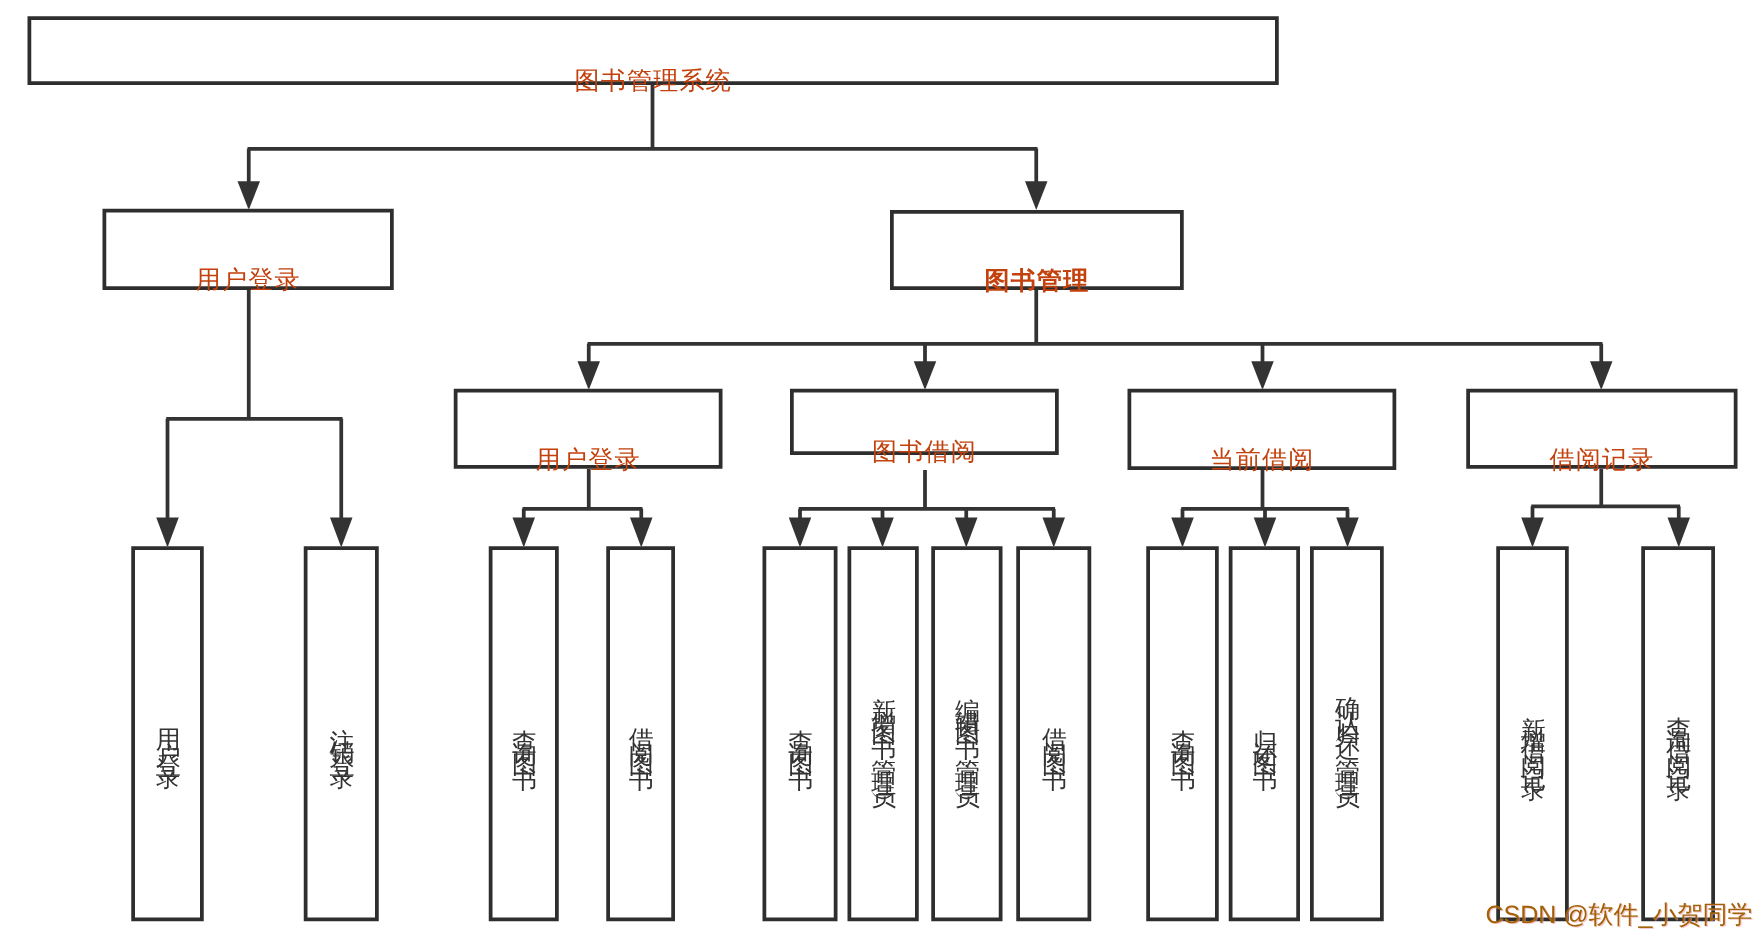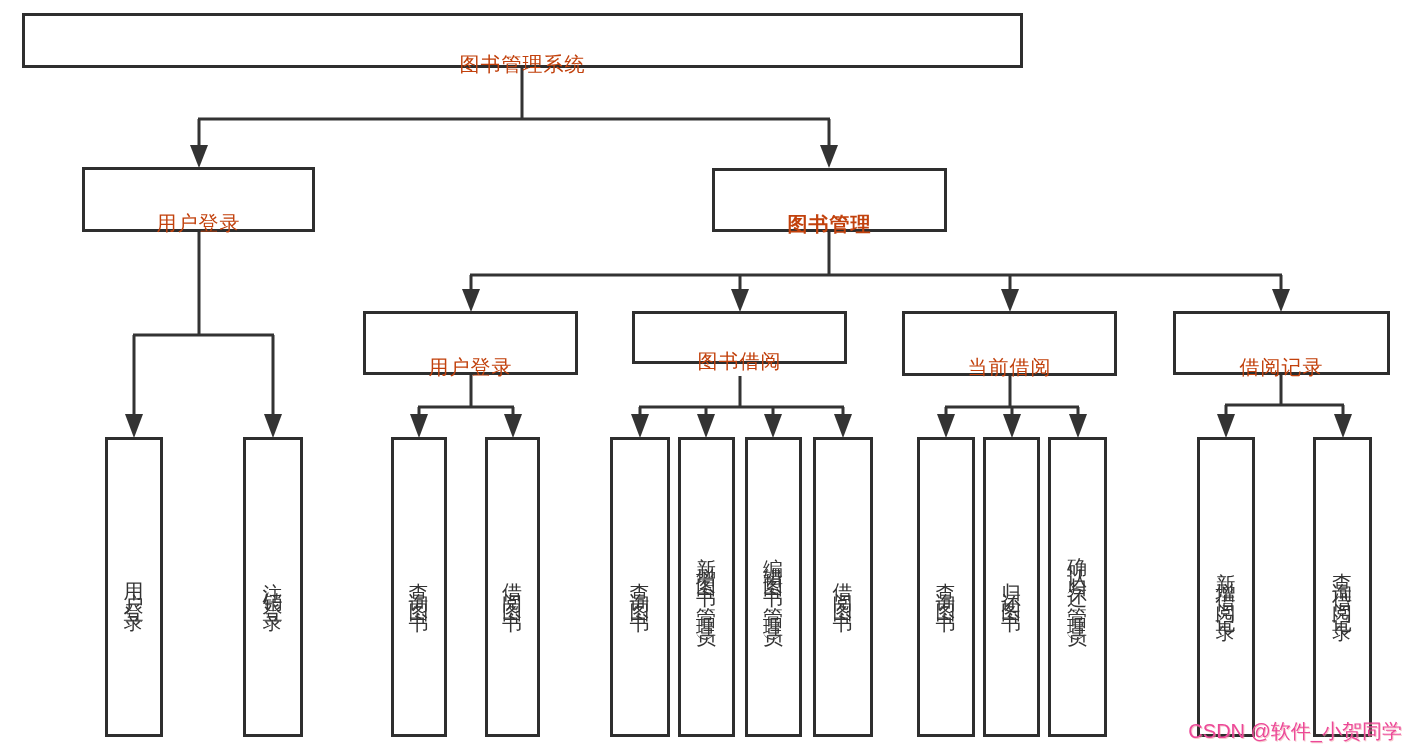--- a/index.html
+++ b/index.html
@@ -40,21 +40,21 @@
     font-size: 20px;
     letter-spacing: 10px;
     line-height: 1;
     color: #333333;
   }
   .watermark {
     position: absolute;
     right: 3px;
     bottom: 2px;
     font-size: 20px;
-    color: #ec4899;
+    color: #a16207;
     text-shadow: 1px 1px 0 rgba(241, 156, 164, 0.55);
     white-space: nowrap;
   }
 </style>
 </head>
 <body>
 
 <div class="canvas">
 
   <svg class="wires" viewBox="0 0 1405 747" xmlns="http://www.w3.org/2000/svg">

